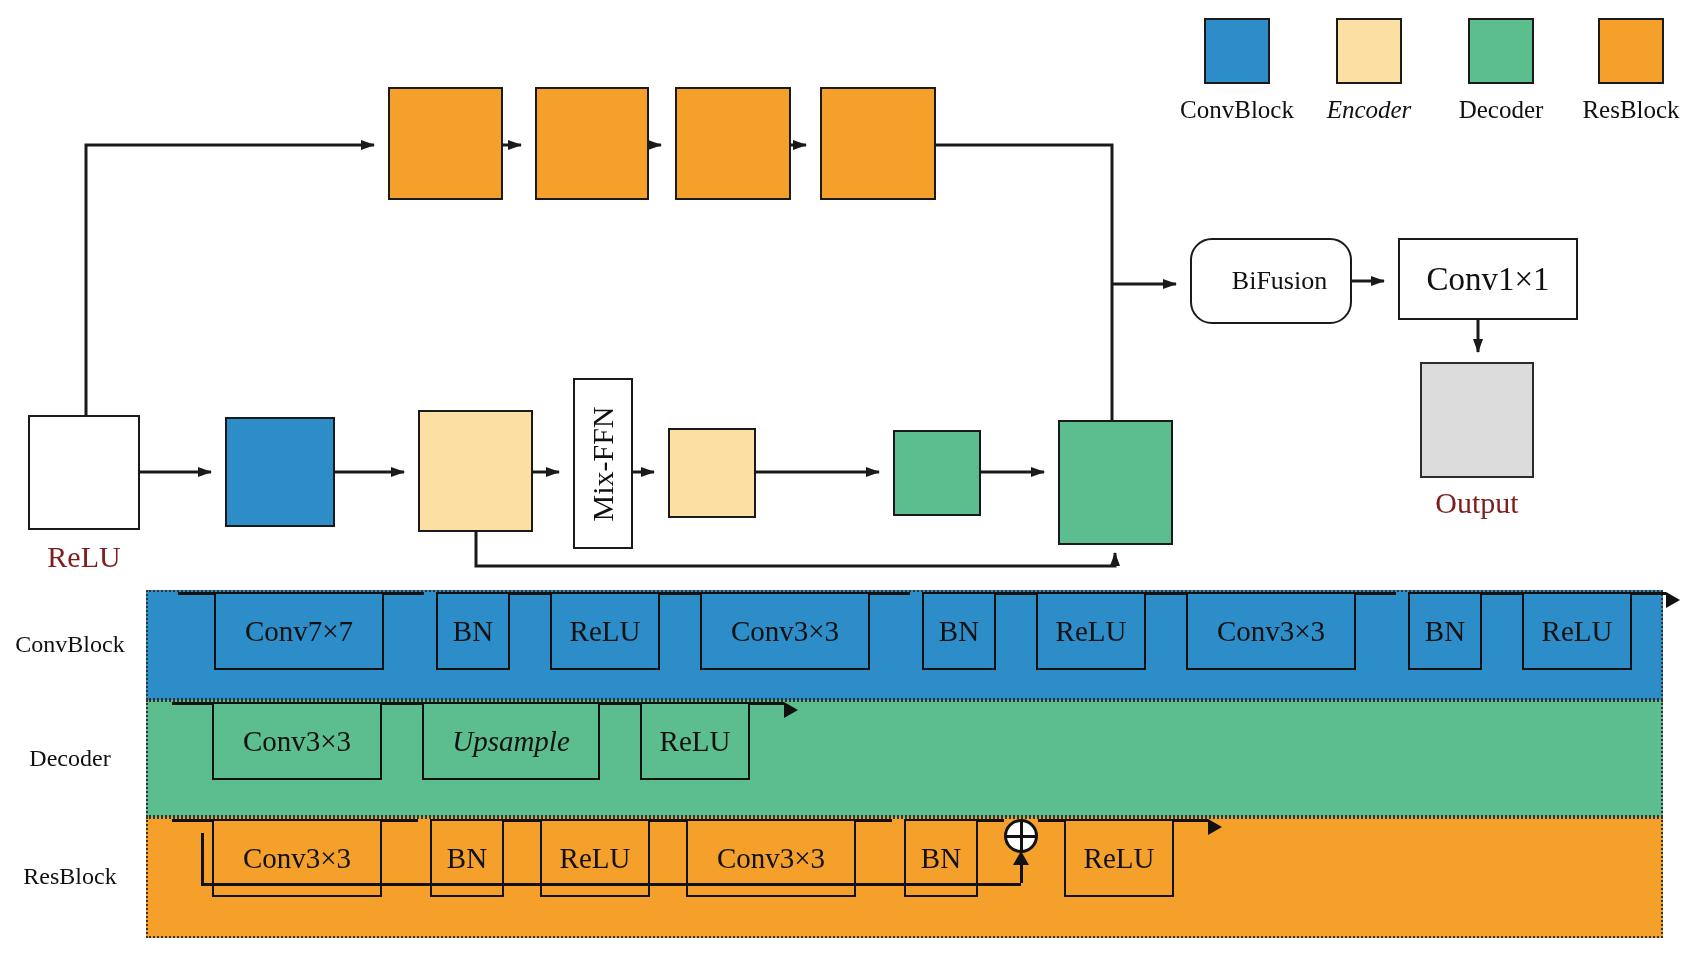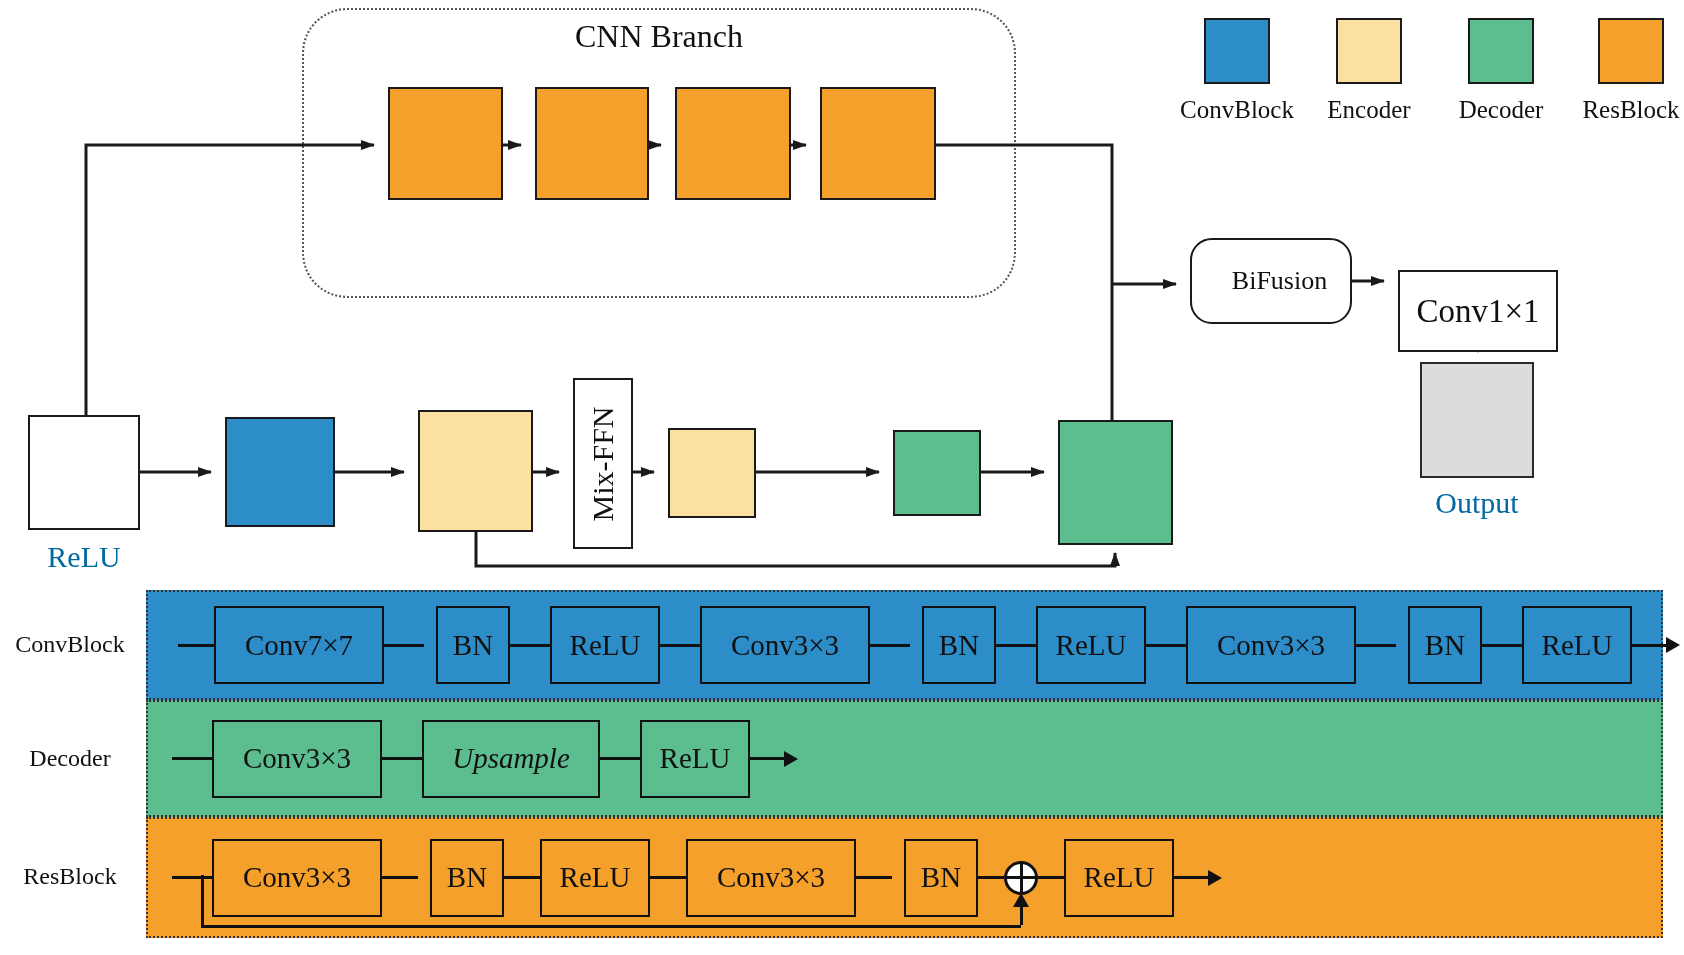--- a/index.html
+++ b/index.html
@@ -11,36 +11,36 @@
   .wires{position:absolute;left:0;top:0;z-index:1;}
   .abs{position:absolute;z-index:2;}
   
   .sq{border:2.5px solid #1a1a1a;}
   .c-blue{background:#2C8DC9;}
   .c-peach{background:#FBDFA3;}
   .c-green{background:#5CBD8F;}
   .c-orange{background:#F5A02B;}
   .c-white{background:#ffffff;}
   .c-gray{background:#DCDCDC;}
-  .lbl{position:absolute;z-index:2;text-align:center;color:#0369a1;}
+  .lbl{position:absolute;z-index:2;text-align:center;color:#7f1d1d;}
   .cnn-box{
     position:absolute;z-index:0;border:2px dotted #555;border-radius:45px;background:transparent;
     left:302px;top:8px;width:714px;height:290px;
   }
   .cnn-title{position:absolute;top:8px;left:0;width:100%;text-align:center;font-size:32px;}
   .flowbox{display:flex;align-items:center;justify-content:center;text-align:center;}
   .rounded{border-radius:22px;}
   .vtext{transform:rotate(-90deg);white-space:nowrap;font-size:30px;}
   
   .legend-sq{position:absolute;width:66px;height:66px;border:2px solid #1a1a1a;z-index:2;}
   .legend-lbl{position:absolute;width:140px;text-align:center;font-size:25px;z-index:2;}
   
   .band{
     position:absolute;left:146px;width:1517px;z-index:2;
-    border:2px dotted #333;display:flex;align-items:center;
+    border:2px dotted #333;display:flex;
   }
   .band-blue{top:590px;height:110px;background:#2C8DC9;padding-left:30px;}
   .band-green{top:700px;height:117px;background:#5CBD8F;padding-left:24px;}
   .band-orange{top:817px;height:121px;background:#F5A02B;padding-left:24px;}
   .rowlbl{position:absolute;left:0;width:140px;text-align:center;font-size:24px;z-index:2;}
   .bbox{
     flex-shrink:0;border:2.5px solid #111;height:78px;background:transparent;
     display:flex;align-items:center;justify-content:center;font-size:29px;white-space:nowrap;
   }
   .w-conv{width:170px;}
@@ -90,56 +90,53 @@
     <path d="M335,472 H404" fill="none" stroke="#1a1a1a" stroke-width="3" marker-end="url(#ah)"></path>
     <path d="M533,472 H559" fill="none" stroke="#1a1a1a" stroke-width="3" marker-end="url(#ah)"></path>
     <path d="M633,472 H654" fill="none" stroke="#1a1a1a" stroke-width="3" marker-end="url(#ah)"></path>
     <path d="M756,472 H879" fill="none" stroke="#1a1a1a" stroke-width="3" marker-end="url(#ah)"></path>
     <path d="M981,472 H1044" fill="none" stroke="#1a1a1a" stroke-width="3" marker-end="url(#ah)"></path>
     <path d="M476,532 V566 H1115 V553" fill="none" stroke="#1a1a1a" stroke-width="3" marker-end="url(#ah)"></path>
     <path d="M1352,281 H1384" fill="none" stroke="#1a1a1a" stroke-width="3" marker-end="url(#ah)"></path>
     <path d="M1478,320 V352" fill="none" stroke="#1a1a1a" stroke-width="3" marker-end="url(#ah)"></path>
   </svg>
 
-  <div class="cnn-box">
-    <div class="cnn-title">CNN Branch</div>
-  </div>
 
   <div class="abs sq c-orange" style="left:388px;top:87px;width:115px;height:113px;"></div>
   <div class="abs sq c-orange" style="left:535px;top:87px;width:114px;height:113px;"></div>
   <div class="abs sq c-orange" style="left:675px;top:87px;width:116px;height:113px;"></div>
   <div class="abs sq c-orange" style="left:820px;top:87px;width:116px;height:113px;"></div>
 
   <div class="legend-sq c-blue" style="left:1204px;top:18px;"></div>
   <div class="legend-sq c-peach" style="left:1336px;top:18px;"></div>
   <div class="legend-sq c-green" style="left:1468px;top:18px;"></div>
   <div class="legend-sq c-orange" style="left:1598px;top:18px;"></div>
   <div class="legend-lbl" style="left:1167px;top:96px;">ConvBlock</div>
-  <div class="legend-lbl" style="left:1299px;top:96px;">Encoder</div>
+  <div class="legend-lbl" style="left:1299px;top:96px;font-style:italic;">Encoder</div>
   <div class="legend-lbl" style="left:1431px;top:96px;">Decoder</div>
   <div class="legend-lbl" style="left:1561px;top:96px;">ResBlock</div>
 
   <div class="abs sq c-white" style="left:28px;top:415px;width:112px;height:115px;"></div>
   <div class="lbl" style="left:28px;top:540px;width:112px;font-size:30px;">ReLU</div>
 
   <div class="abs sq c-blue" style="left:225px;top:417px;width:110px;height:110px;"></div>
   <div class="abs sq c-peach" style="left:418px;top:410px;width:115px;height:122px;"></div>
 
   <div class="abs sq c-white flowbox" style="left:573px;top:378px;width:60px;height:171px;">
     <span class="vtext">Mix-FFN</span>
   </div>
 
   <div class="abs sq c-peach" style="left:668px;top:428px;width:88px;height:90px;"></div>
   <div class="abs sq c-green" style="left:893px;top:430px;width:88px;height:86px;"></div>
   <div class="abs sq c-green" style="left:1058px;top:420px;width:115px;height:125px;"></div>
 
   <div class="abs sq c-white flowbox rounded" style="left:1190px;top:238px;width:162px;height:86px;font-size:26px;padding-left:17px;">
     <span>BiFusion</span>
   </div>
-  <div class="abs sq c-white flowbox" style="left:1398px;top:238px;width:160px;height:82px;font-size:33px;margin-top:32px;">
+  <div class="abs sq c-white flowbox" style="left:1398px;top:238px;width:180px;height:82px;font-size:33px;">
     <span>Conv1×1</span>
   </div>
 
   <div class="abs sq c-gray" style="left:1420px;top:362px;width:114px;height:116px;border-color:#2b2b2b;"></div>
   <div class="lbl" style="left:1420px;top:486px;width:114px;font-size:30px;">Output</div>
 
   <div class="rowlbl" style="top:631px;">ConvBlock</div>
   <div class="rowlbl" style="top:745px;">Decoder</div>
   <div class="rowlbl" style="top:863px;">ResBlock</div>
 

